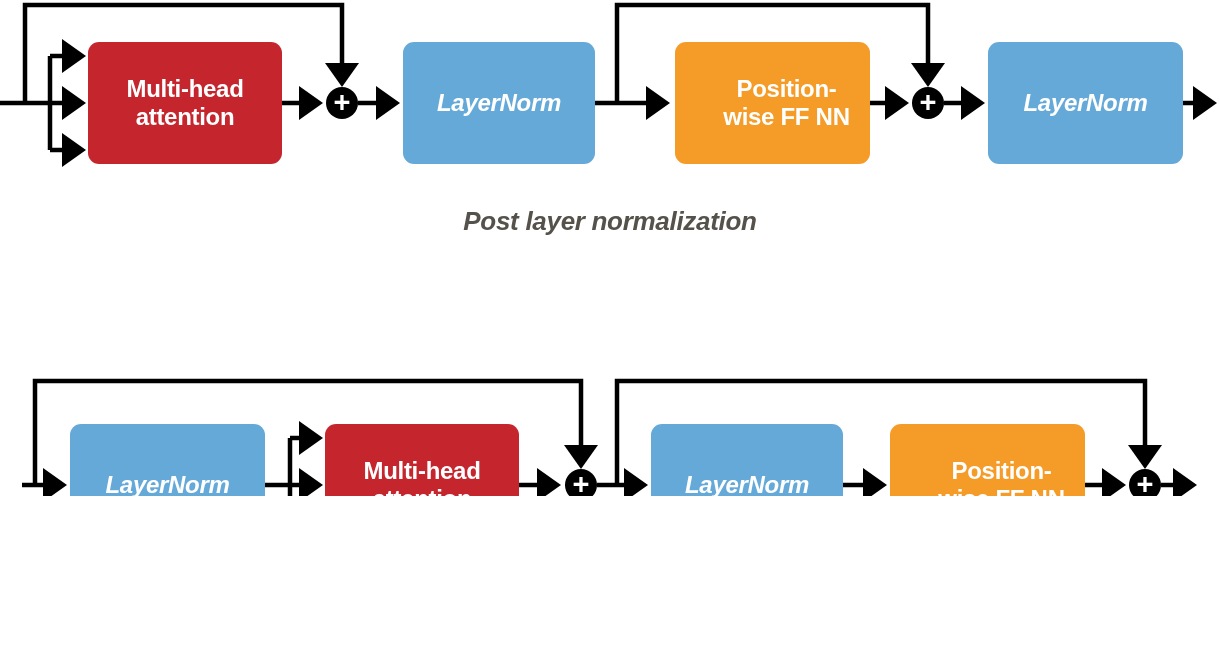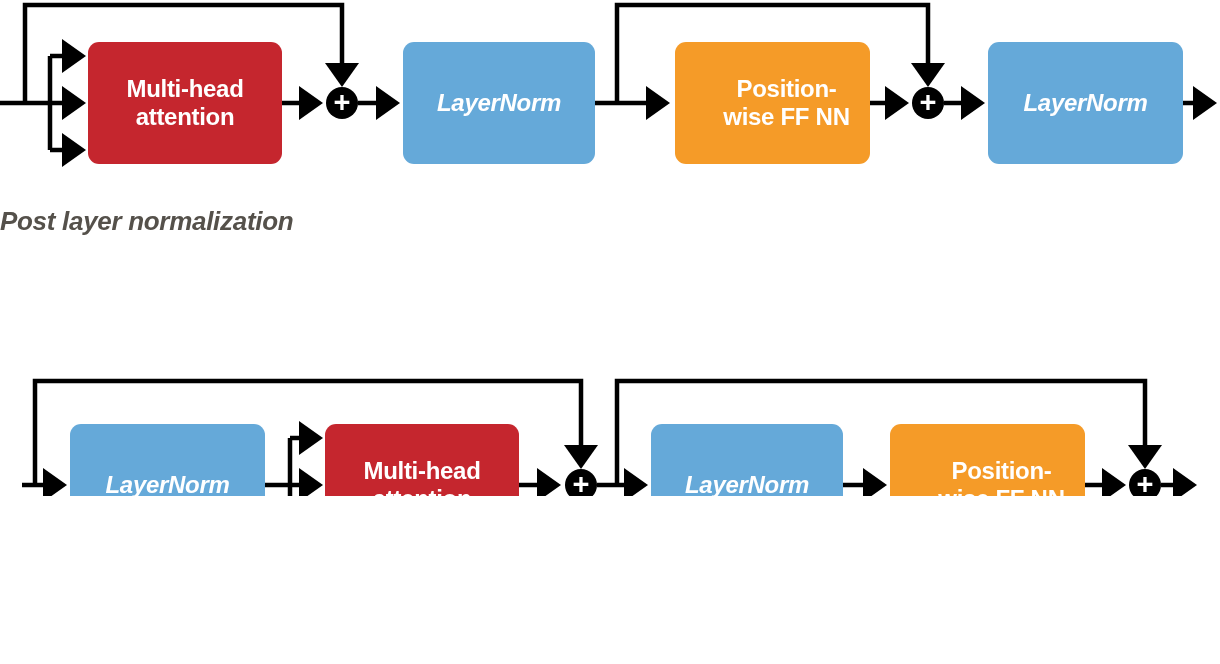--- a/index.html
+++ b/index.html
@@ -54,21 +54,21 @@
     font-weight: bold;
     line-height: 1;
     padding-bottom: 2px;
     box-sizing: border-box;
   }
 
   .caption {
     position: absolute;
     left: 0;
     width: 100%;
-    text-align: left;
+    text-align: center;
     font-style: italic;
     font-weight: bold;
     font-size: 26px;
     color: var(--caption, #55514b);
     letter-spacing: -0.3px;
   }
 </style>
 </head>
 <body>
 

